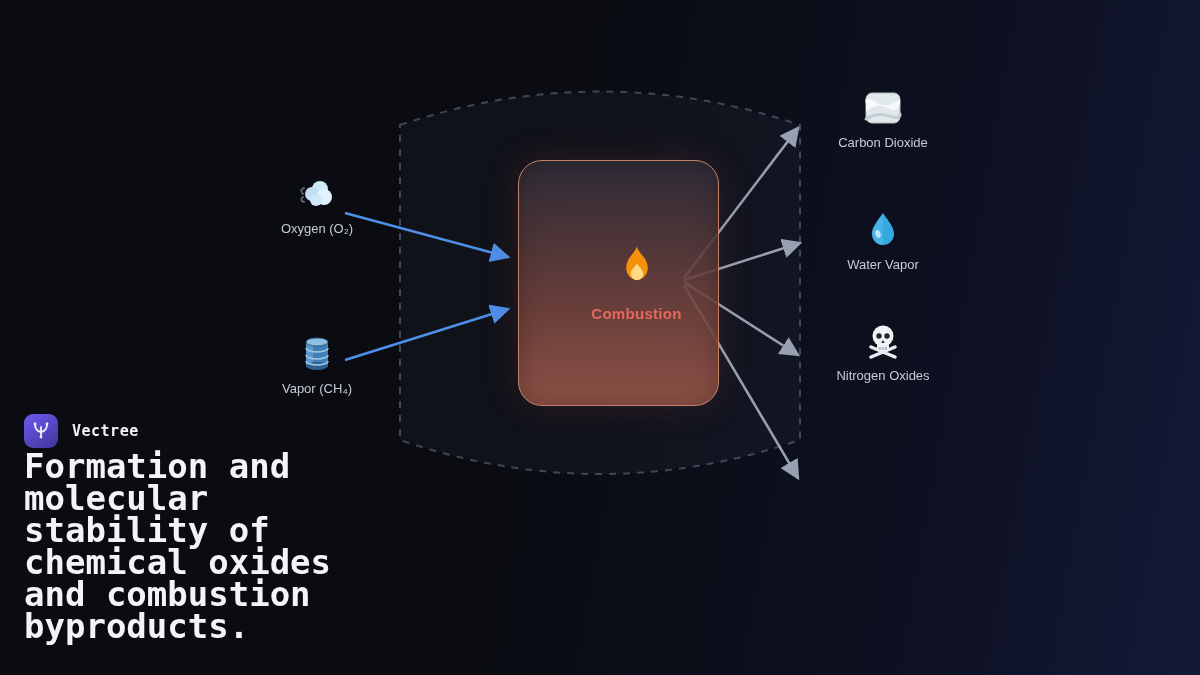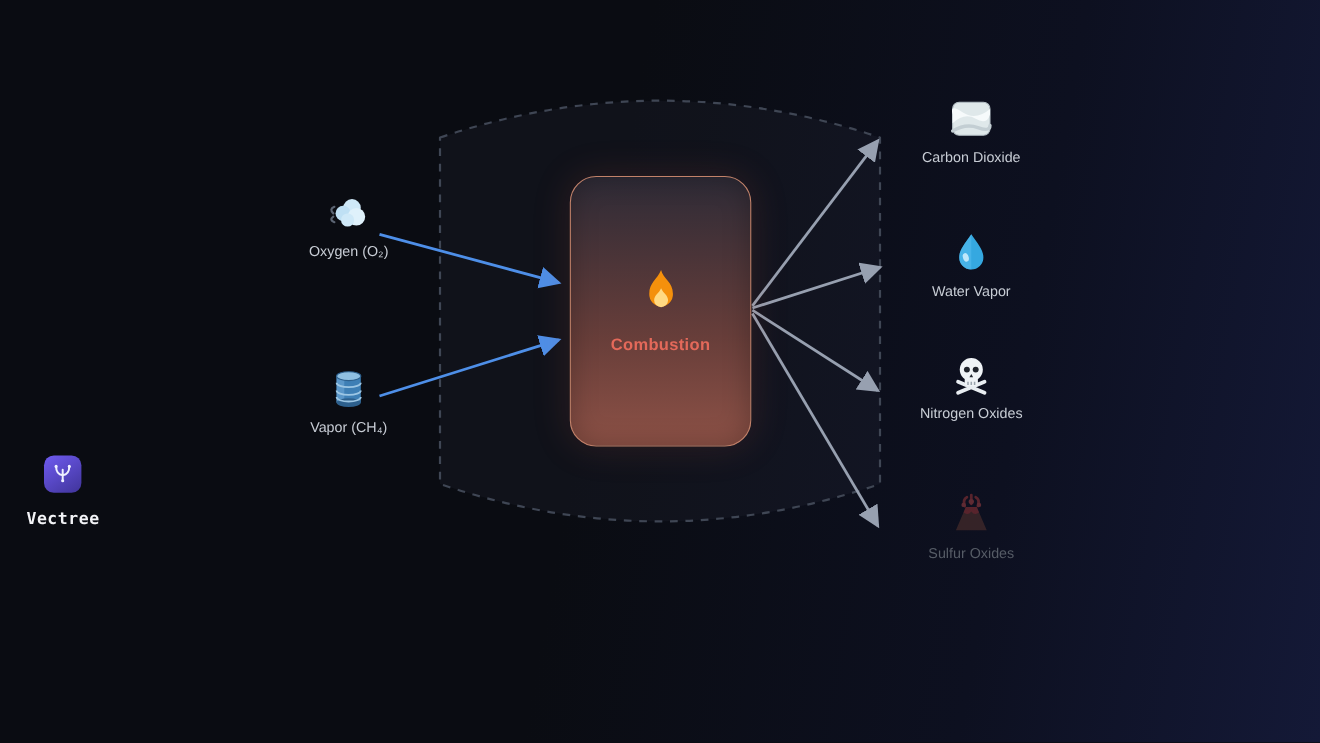--- a/index.html
+++ b/index.html
@@ -13,25 +13,25 @@
   .node-icon{width:40px;height:40px;display:flex;align-items:center;justify-content:center;}
   .node-label{font-size:13px;color:#c7ccd4;text-align:center;white-space:nowrap;}
   .node.dimmed .node-icon{opacity:.42;}
   .node.dimmed .node-label{color:#565c66;}
 
   
   .combustion-card{position:absolute;left:518px;top:160px;width:163px;height:244px;
     border-radius:24px;border:1px solid #c2826a;
     background:linear-gradient(180deg,rgba(50,46,58,.88) 0%,rgba(116,68,62,.88) 60%,rgba(152,87,74,.92) 100%);
     box-shadow:0 0 34px rgba(180,85,65,.18), inset 0 0 24px rgba(0,0,0,.25);
-    display:flex;flex-direction:column;align-items:center;justify-content:center;gap:10px;}
+    display:flex;flex-direction:column;align-items:center;justify-content:center;gap:10px;padding-left:36px;}
   .combustion-label{font-size:15px;font-weight:bold;color:#e4695a;letter-spacing:.3px;}
 
   
-  .brand-row{position:absolute;left:24px;top:414px;display:flex;align-items:center;gap:14px;flex-direction:column;}
+  .brand-row{position:absolute;left:24px;top:414px;display:flex;align-items:center;gap:14px;}
   .brand-logo{width:34px;height:34px;border-radius:9px;background:linear-gradient(145deg,#6f5bf0,#40349a);
     display:flex;align-items:center;justify-content:center;}
   .brand-name{font-family:"DejaVu Sans Mono",monospace;font-weight:bold;font-size:15px;color:#f2f3f6;letter-spacing:.5px;}
   .headline{position:absolute;left:24px;top:450px;width:360px;
     font-family:"DejaVu Sans Mono",monospace;font-weight:bold;font-size:34px;line-height:32px;
     color:#f3f4f6;white-space:pre-line;}
   .footer-url{position:absolute;right:24px;top:625px;
     font-family:"DejaVu Sans Mono",monospace;font-size:13px;color:#525a6d;letter-spacing:.3px;}
 </style>
 </head>
@@ -126,41 +126,34 @@
         <rect x="14" y="22" width="12" height="8" rx="2.5" fill="#eff3f6"></rect>
         <circle cx="16" cy="15" r="2.7" fill="#20242c"></circle>
         <circle cx="24" cy="15" r="2.7" fill="#20242c"></circle>
         <path d="M20 19 l-1.7 3 h3.4 z" fill="#20242c"></path>
         <path d="M17 26 v3 M20 26 v3 M23 26 v3" stroke="#9aa4ad" stroke-width="1.4"></path>
       </svg>
     </div>
     <div class="node-label">Nitrogen Oxides</div>
   </div>
 
-  <div class="node dimmed" style="left:883px;top:448px">
-    <div class="node-icon">
-      <svg width="40" height="40" viewBox="0 0 40 40">
-        <path d="M14 12 Q12 6 16 4 M20 10 Q20 3 20 2 M26 12 Q28 6 24 4" fill="none" stroke="#c04040" stroke-width="2.5" stroke-linecap="round"></path>
-        <circle cx="13" cy="11" r="2" fill="#d05050"></circle>
-        <circle cx="20" cy="8" r="2.4" fill="#d05050"></circle>
-        <circle cx="27" cy="11" r="2" fill="#d05050"></circle>
-        <path d="M15 13 h10 l9 21 H6 z" fill="#6e3f33"></path>
-        <path d="M15 13 h10 l2 5 q-4 3 -7 -1 q-3 4 -7 1 z" fill="#c04040"></path>
-      </svg>
-    </div>
-    <div class="node-label">Sulfur Oxides</div>
-  </div>
 
   <div class="brand-row">
     <div class="brand-logo">
       <svg width="20" height="20" viewBox="0 0 20 20">
         <path d="M4 3 q0 7 6 8 M16 3 q0 7 -6 8 M10 6 v10" fill="none" stroke="#eef0ff" stroke-width="1.8" stroke-linecap="round"></path>
         <circle cx="4" cy="3" r="1.4" fill="#eef0ff"></circle>
         <circle cx="16" cy="3" r="1.4" fill="#eef0ff"></circle>
         <circle cx="10" cy="16" r="1.4" fill="#eef0ff"></circle>
       </svg>
     </div>
     <div class="brand-name">Vectree</div>
   </div>
 
+  <div class="headline">Formation and
+molecular
+stability of
+chemical oxides
+and combustion
+byproducts.</div>
 
 
 </div>
 
 </body></html>

